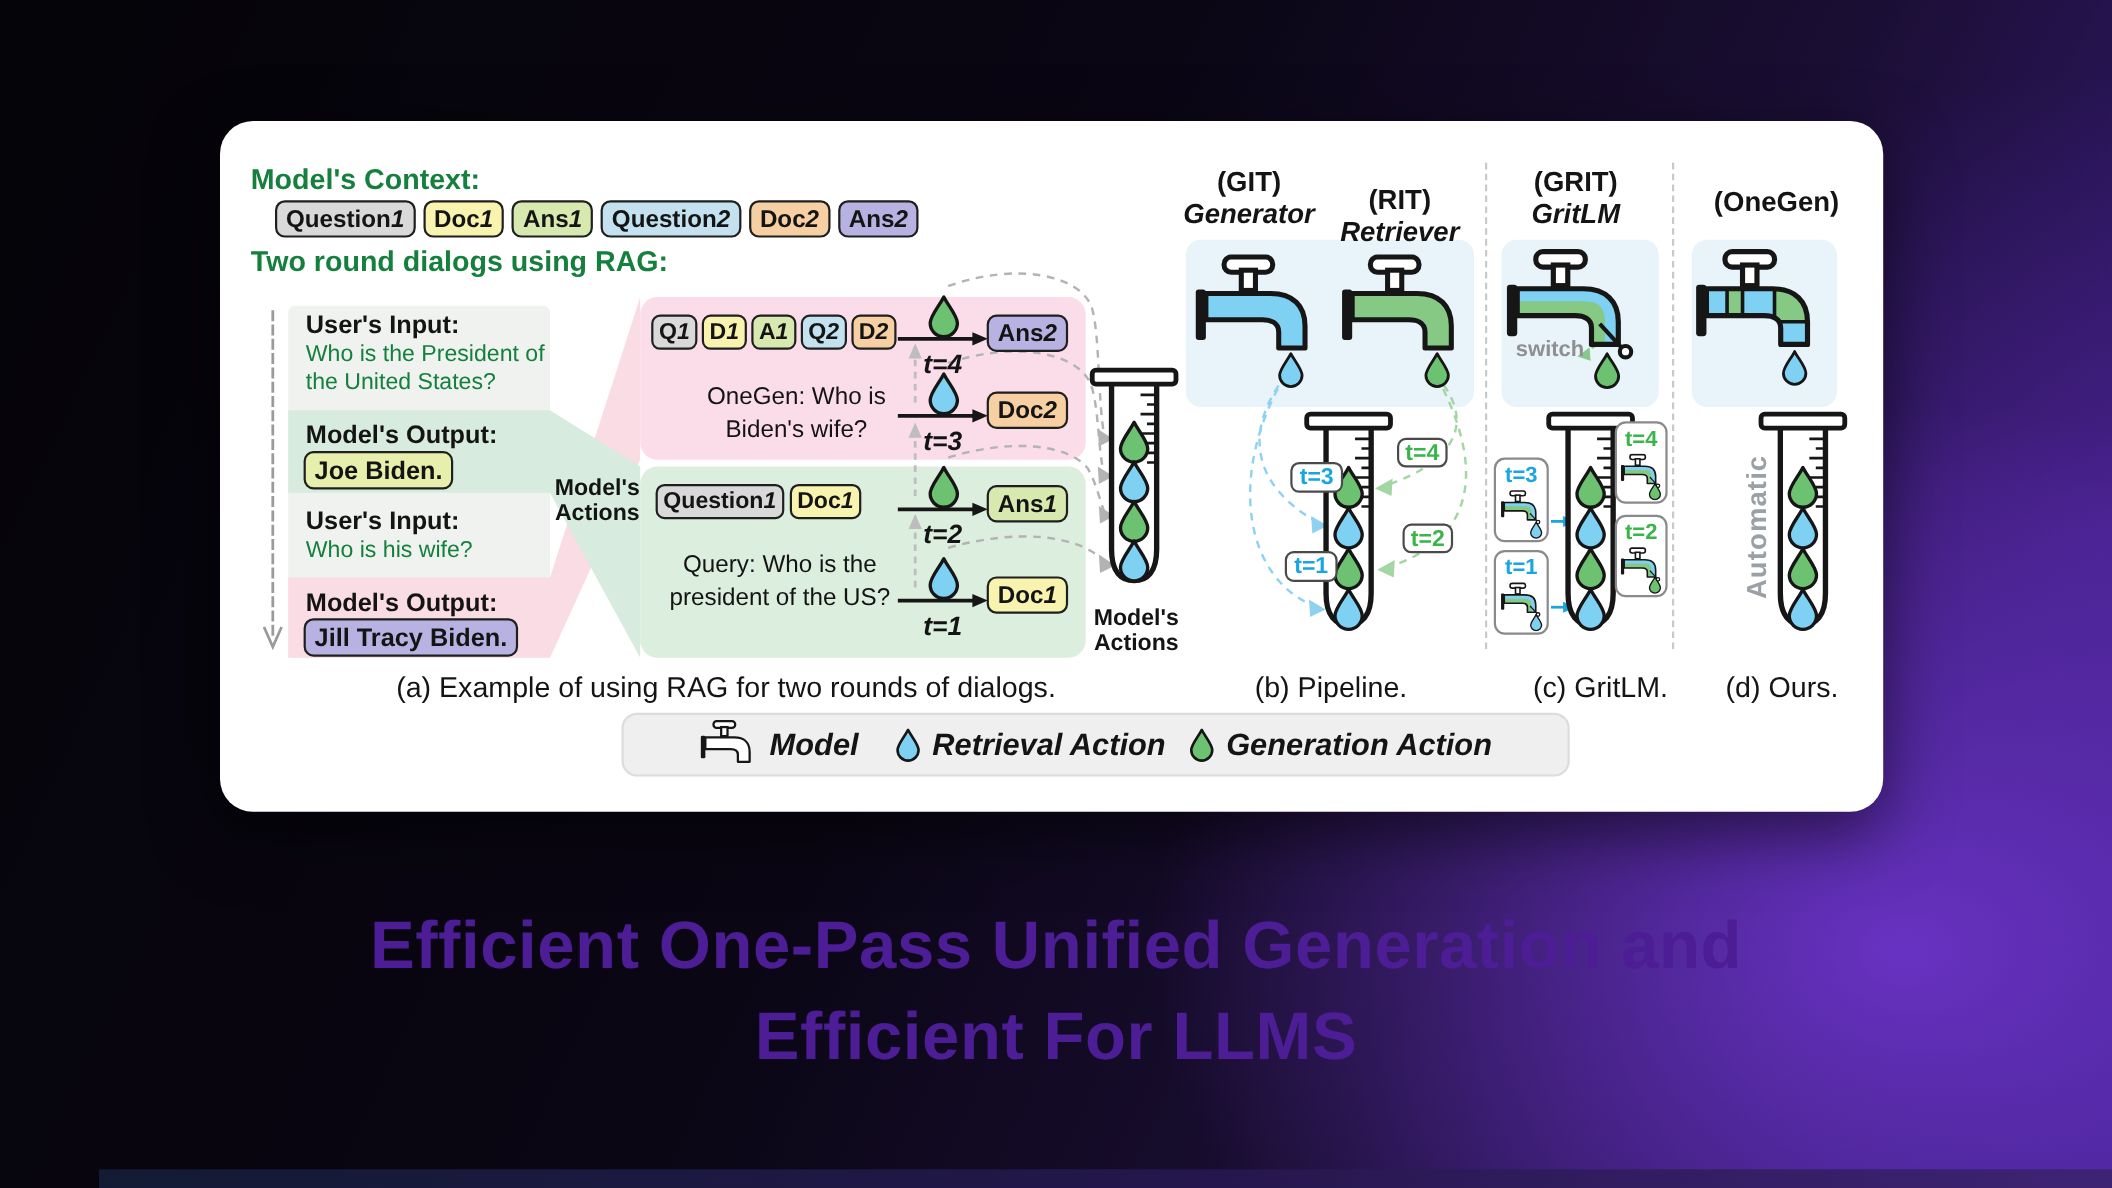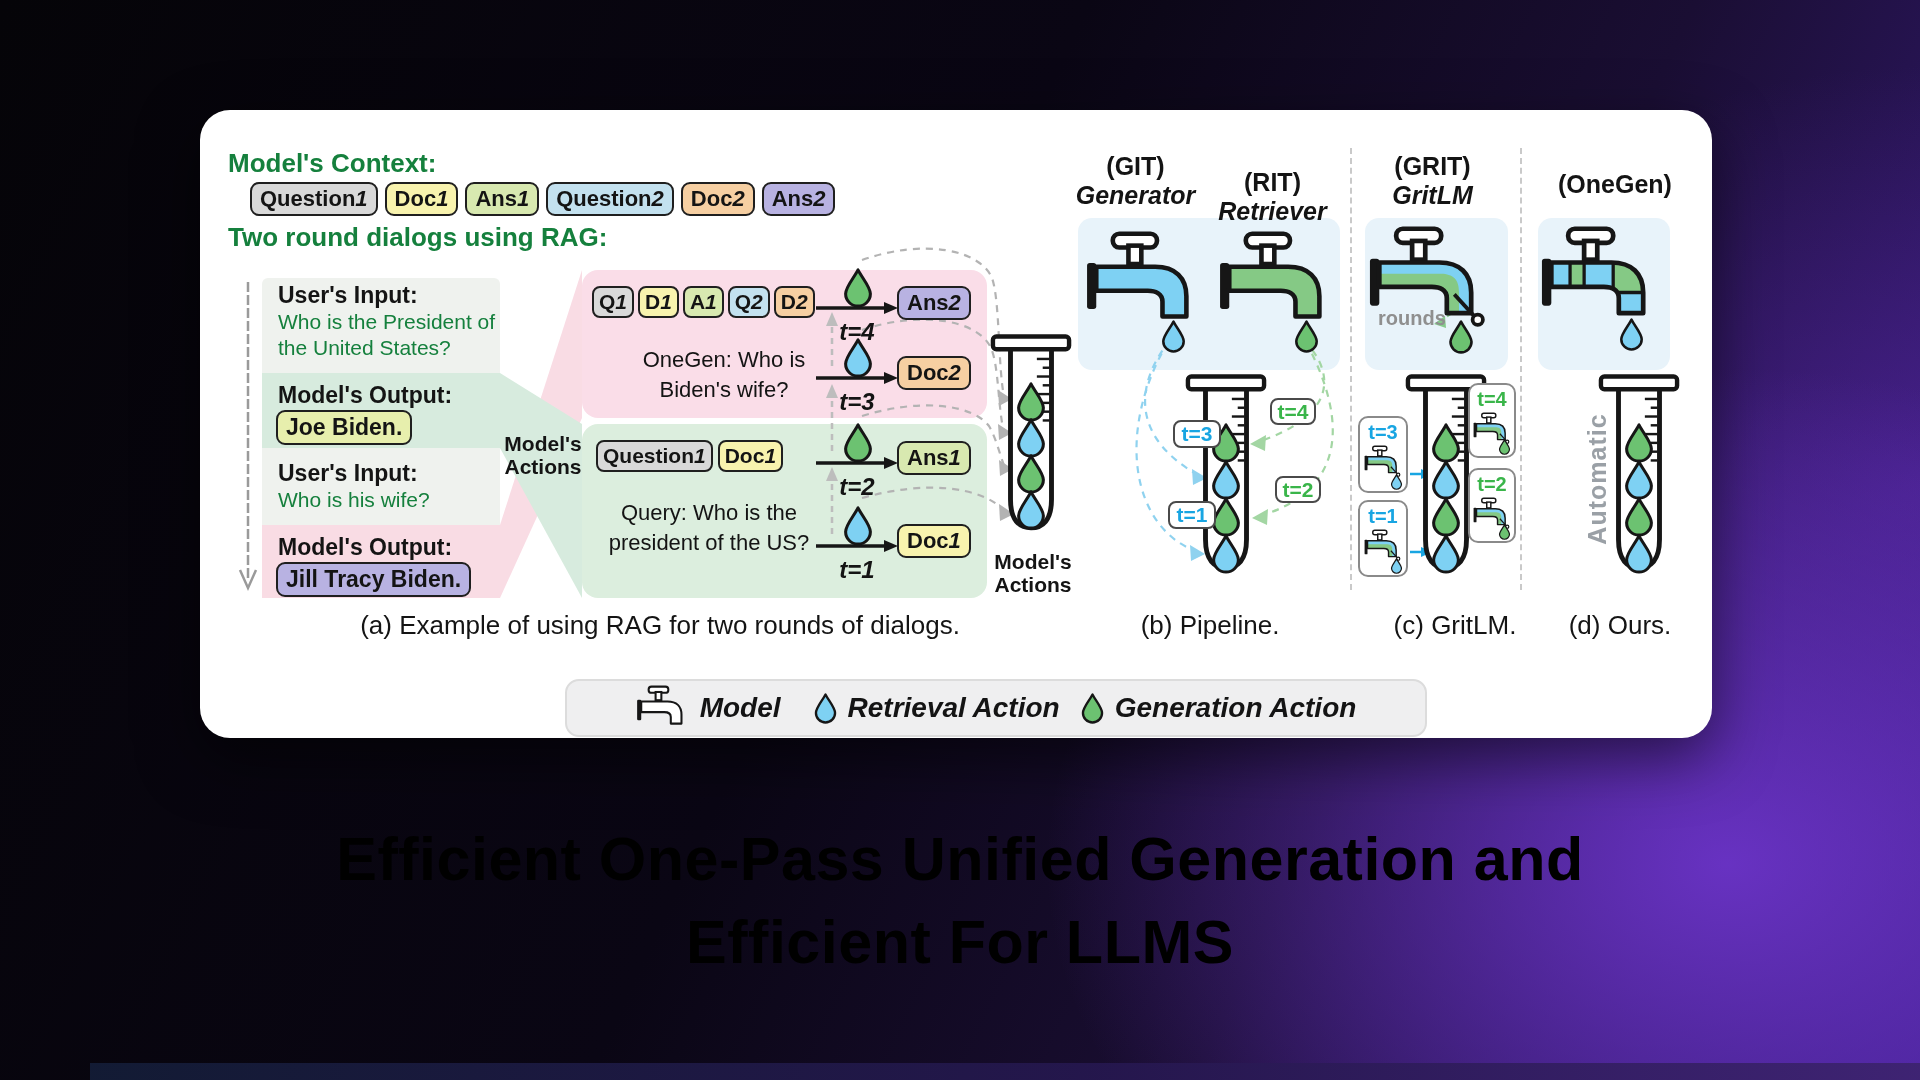--- a/index.html
+++ b/index.html
@@ -59,21 +59,21 @@
     display:flex; align-items:center; justify-content:center; gap:10px;
   }
   .legend .ltext{font-weight:bold; font-style:italic; font-size:28px; color:#141414; white-space:nowrap;}
   .switch-lbl{font-size:20px; color:#8f8f8f; font-weight:600;}
   .auto-lbl{
     font-weight:bold; font-size:25px; color:#9aa0a6; letter-spacing:1px;
     text-align:center; transform:rotate(-90deg);
   }
   .big-title{
     left:0; top:818px; width:1920px; text-align:center;
-    color:#000000; font-weight:bold; font-size:61px; line-height:83px; letter-spacing:.5px;
+    color:#4c1d95; font-weight:bold; font-size:61px; line-height:83px; letter-spacing:.5px;
   }
   .bottom-strip{
     left:90px; right:0; bottom:0; height:17px;
     background:linear-gradient(90deg,#131c36,#25174e 55%,#3d2370);
     opacity:.95;
   }
 </style>
 </head>
 <body>
 
@@ -420,21 +420,21 @@
 
   <div class="abs cap nw" style="left:900px;top:500px;width:220px;">(b) Pipeline.</div>
 
   <div class="abs plabel" style="left:1165px;top:42px;width:135px;">
     <div>(GRIT)</div>
     <div class="it">GritLM</div>
   </div>
   <svg class="abs" style="left:1168px;top:115px" width="122" height="105">
       <use href="#sym-faucet-grit"></use>
     </svg>
-  <div class="abs switch-lbl nw" style="left:1178px;top:197px;">rounds</div>
+  <div class="abs switch-lbl nw" style="left:1178px;top:197px;">switch</div>
   <svg class="abs drop g" style="left:1247px;top:210px" width="28" height="34" viewBox="0 0 34 42">
       <use href="#dropPath"></use>
     </svg>
 
   <svg class="abs" style="left:1205px;top:263px" width="82" height="212">
       <use href="#sym-tube"></use>
     </svg>
   <svg class="abs drop g" style="left:1228px;top:313px" width="36" height="40" viewBox="0 0 34 42">
       <use href="#dropPath"></use>
     </svg>
@@ -507,21 +507,21 @@
   <svg class="abs drop g" style="left:1421px;top:387px" width="36" height="40" viewBox="0 0 34 42">
       <use href="#dropPath"></use>
     </svg>
   <svg class="abs drop b" style="left:1421px;top:424px" width="36" height="40" viewBox="0 0 34 42">
       <use href="#dropPath"></use>
     </svg>
   <div class="abs auto-lbl" style="left:1321px;top:356px;width:150px;height:26px;">Automatic</div>
 
   <div class="abs cap nw" style="left:1350px;top:500px;width:140px;">(d) Ours.</div>
 
-  <div class="abs legend" style="left:365px;top:538px;width:862px;height:58px;margin-top:31px;">
+  <div class="abs legend" style="left:365px;top:538px;width:862px;height:58px;">
     <svg style="color:#ffffff" width="54" height="46">
         <use href="#sym-faucet"></use>
       </svg>
     <span class="ltext" style="margin-right:22px;">Model</span>
     <svg class="drop b" width="25" height="31" viewBox="0 0 34 42">
         <use href="#dropPath"></use>
       </svg>
     <span class="ltext" style="margin-right:10px;">Retrieval Action</span>
     <svg class="drop g" width="25" height="31" viewBox="0 0 34 42">
         <use href="#dropPath"></use>

